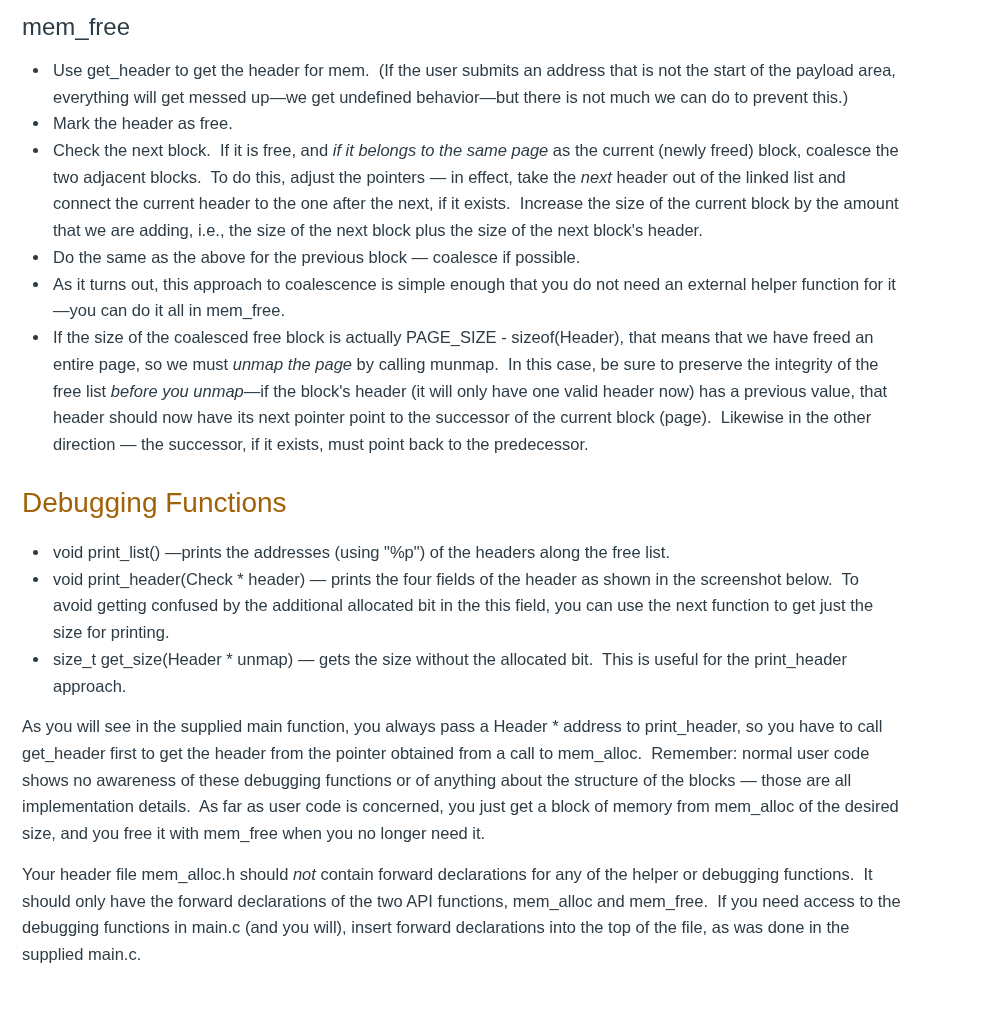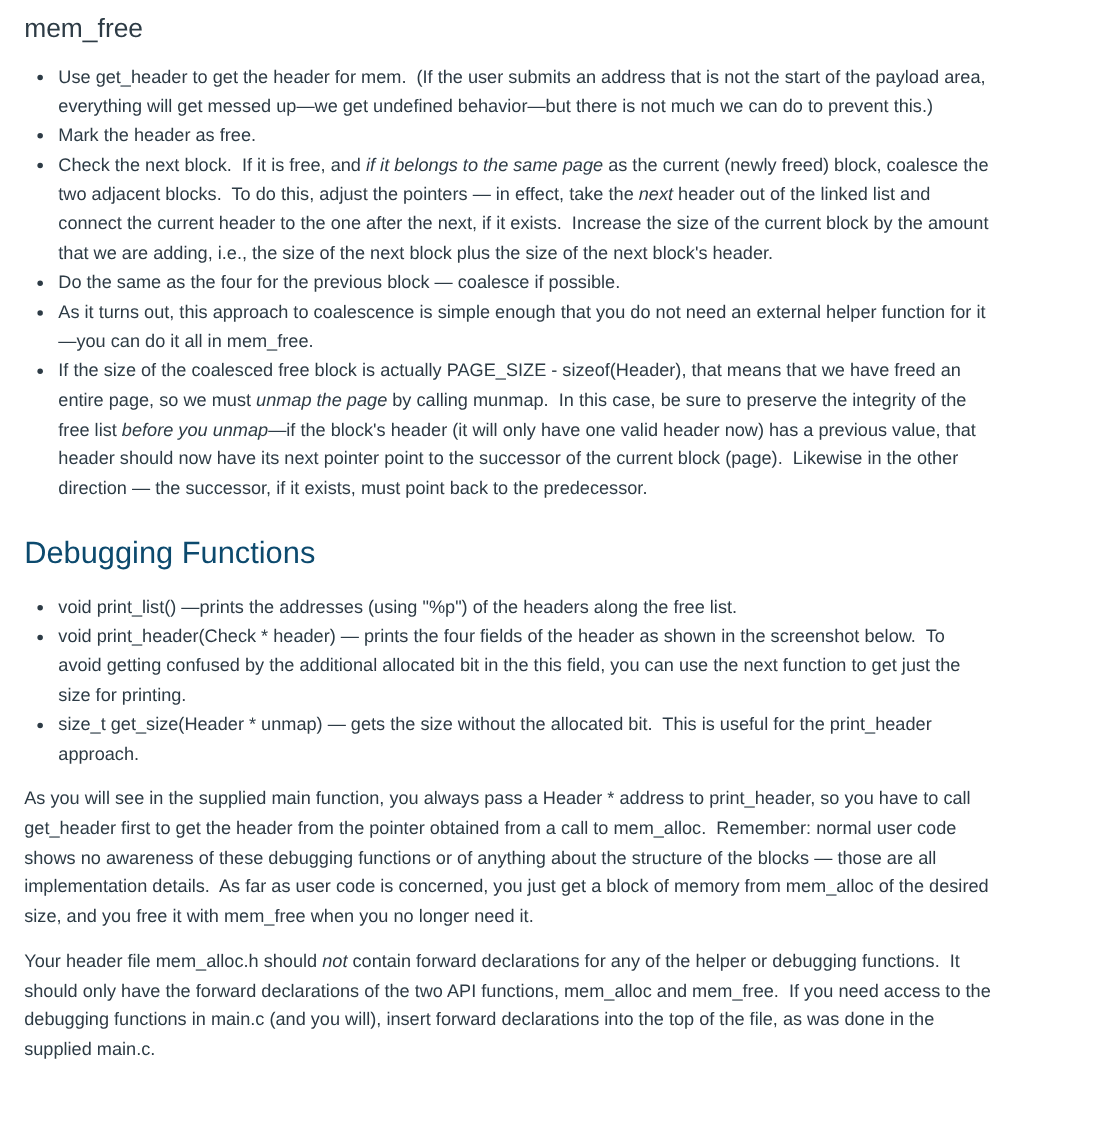--- a/index.html
+++ b/index.html
@@ -21,21 +21,21 @@
   h2.page-title {
     font-size: 24px;
     font-weight: 400;
     margin: 4px 0 10px 0;
     color: #2D3B45;
   }
   h1.section-heading {
     font-size: 28px;
     font-weight: 400;
     margin: 22px 0 14px 0;
-    color: #0c4a6e;
+    color: #a16207;
   }
   ul.doc-list {
     margin: 0 0 14px 0;
     padding-left: 28px;
     list-style-type: disc;
   }
   ul.doc-list li {
     padding-left: 3px;
     margin: 0;
   }
@@ -47,21 +47,21 @@
 </style>
 </head>
 <body>
 
 <main id="doc">
     <h2 class="page-title"><span>mem_free</span></h2>
     <ul class="doc-list">
       <li><span>Use </span><strong>get_header</strong><span> to get the header for </span><strong>mem</strong><span>.&nbsp; (If the user submits an address that is not the start of the payload area, everything will get messed up—we get undefined behavior—but there is not much we can do to prevent this.)</span></li>
       <li><span>Mark the header as free.</span></li>
       <li><span>Check the next block.&nbsp; If it is free, and </span><em>if it belongs to the same page</em><span> as the current (newly freed) block, coalesce the two adjacent blocks.&nbsp; To do this, adjust the pointers — in effect, take the </span><em>next</em><span> header out of the linked list and connect the current header to the one after the next, if it exists.&nbsp; Increase the size of the current block by the amount that we are adding, i.e., the size of the next block plus the size of the next block's header.</span></li>
-      <li><span>Do the same as the four for the previous block — coalesce if possible.</span></li>
+      <li><span>Do the same as the above for the previous block — coalesce if possible.</span></li>
       <li><span>As it turns out, this approach to coalescence is simple enough that you do not need an external helper function for it —you can do it all in </span><strong>mem_free</strong><span>.</span></li>
       <li><span>If the size of the coalesced free block is actually </span><strong>PAGE_SIZE - sizeof(Header)</strong><span>, that means that we have freed an entire page, so we must </span><em>unmap the page</em><span> by calling </span><strong>munmap</strong><span>.&nbsp; In this case, be sure to preserve the integrity of the free list </span><em>before you unmap</em><span>—if the block's header (it will only have one valid header now) has a </span><strong>previous</strong><span> value, that header should now have its </span><strong>next</strong><span> pointer point to the successor of the current block (page).&nbsp; Likewise in the other direction — the successor, if it exists, must point back to the predecessor.</span></li>
     </ul>
     <h1 class="section-heading"><span>Debugging Functions</span></h1>
     <ul class="doc-list">
       <li><strong>void print_list()</strong><span> —prints the addresses (using "%p") of the headers along the free list.</span></li>
       <li><strong>void print_header(Check * header)</strong><span> — prints the four fields of the header as shown in the screenshot below.&nbsp; To avoid getting confused by the additional </span><strong>allocated</strong><span> bit in the </span><strong>this</strong><span> field, you can use the next function to get just the size for printing.</span></li>
       <li><strong>size_t get_size(Header * unmap)</strong><span> — gets the size without the </span><strong>allocated</strong><span> bit.&nbsp; This is useful for the </span><strong>print_header</strong><span> approach.</span></li>
     </ul>
     <p class="doc-paragraph"><span>As you will see in the supplied </span><strong>main</strong><span> function, you always pass a </span><strong>Header</strong><span> * address to </span><strong>print_header</strong><span>, so you have to call </span><strong>get_header</strong><span> first to get the header from the pointer obtained from a call to </span><strong>mem_alloc</strong><span>.&nbsp; Remember: normal user code shows no awareness of these debugging functions or of anything about the structure of the blocks — those are all implementation details.&nbsp; As far as user code is concerned, you just get a block of memory from </span><strong>mem_alloc</strong><span> of the desired size, and you free it with </span><strong>mem_free</strong><span> when you no longer need it.</span></p>

